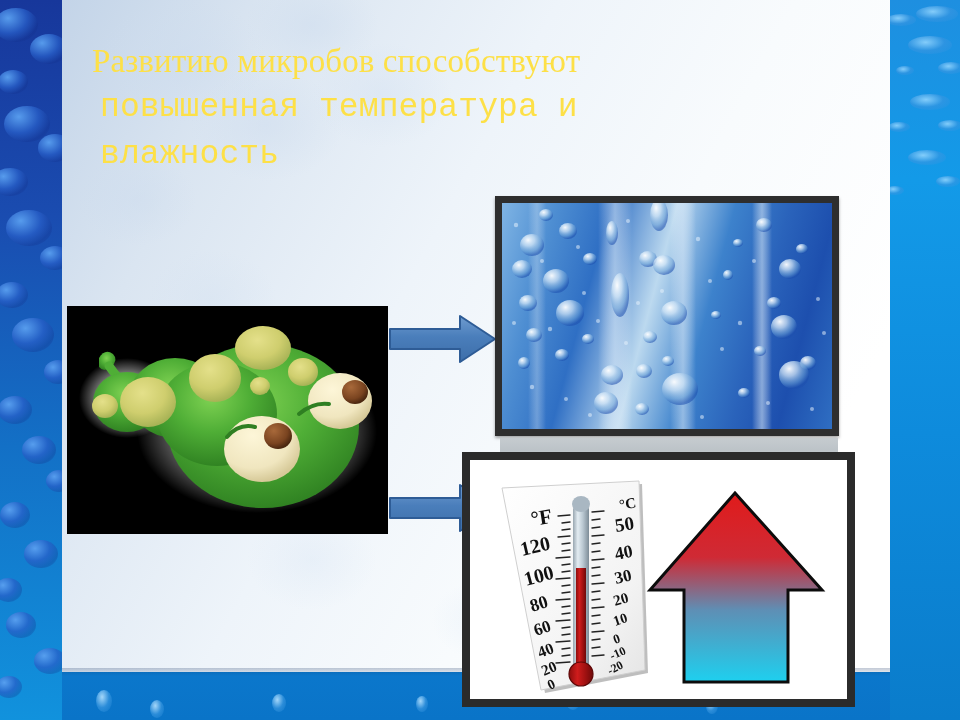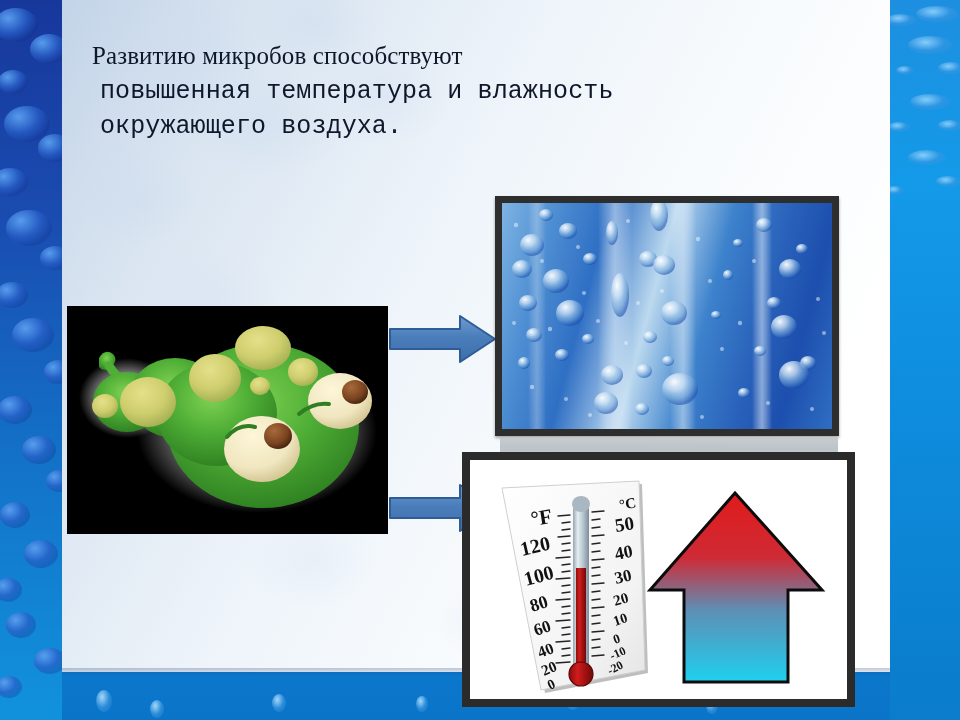--- a/index.html
+++ b/index.html
@@ -36,21 +36,21 @@
       radial-gradient(ellipse 80px 62px at 60px 420px, rgba(212,226,242,.3) 0%, rgba(212,226,242,0) 72%),
       radial-gradient(ellipse 90px 70px at 250px 560px, rgba(212,226,242,.3) 0%, rgba(212,226,242,0) 72%),
       radial-gradient(ellipse 70px 55px at 420px 620px, rgba(214,228,244,.28) 0%, rgba(214,228,244,0) 72%),
       linear-gradient(118deg,#c3d4e8 0%,#dae5f1 18%,#eef4fa 42%,#f8fbfd 62%,#ffffff 85%,#ffffff 100%);
   }
   .content-shadow{position:absolute;left:62px;top:668px;width:828px;height:8px;
      background:linear-gradient(180deg,rgba(10,40,90,.25),rgba(10,40,90,0));}
 
   
   .headline{position:absolute;left:92px;top:38px;width:590px;
-    font-size:25px;line-height:1.42;color:#0f172a;letter-spacing:.1px;}
+    font-size:33px;line-height:1.42;color:#fde047;letter-spacing:.1px;}
   .headline .l2,.headline .l3{margin-left:8px;font-family:Liberation Mono, monospace;}
 
   
   .microbe-card{position:absolute;left:67px;top:306px;width:321px;height:228px;
      background:#000;overflow:hidden;}
   .microbe-svg{position:absolute;inset:0;width:100%;height:100%;}
 
   
   .water-card{position:absolute;left:495px;top:196px;width:344px;height:240px;
      border:7px solid #2e2e2e;box-sizing:border-box;overflow:hidden;
@@ -119,21 +119,20 @@
   <div class="bubble bBot" style="left:416px;top:696px;width:12px;height:16px;"></div>
   <div class="bubble bBot" style="left:566px;top:692px;width:14px;height:18px;"></div>
   <div class="bubble bBot" style="left:706px;top:698px;width:12px;height:16px;"></div>
 
   <div class="content"></div>
   <div class="content-shadow"></div>
 
   <div class="headline">
     <div class="l1">Развитию микробов способствуют</div>
     <div class="l2">повышенная температура и влажность</div>
-    <div class="l3">окружающего воздуха.</div>
   </div>
 
   <div class="microbe-card">
     <svg class="microbe-svg" viewBox="0 0 321 228" preserveAspectRatio="none">
       <defs>
         <radialGradient id="mbody" cx="45%" cy="35%" r="72%">
           <stop offset="0%" stop-color="#7ed152"></stop>
           <stop offset="45%" stop-color="#4fae36"></stop>
           <stop offset="100%" stop-color="#2a7a1e"></stop>
         </radialGradient>

